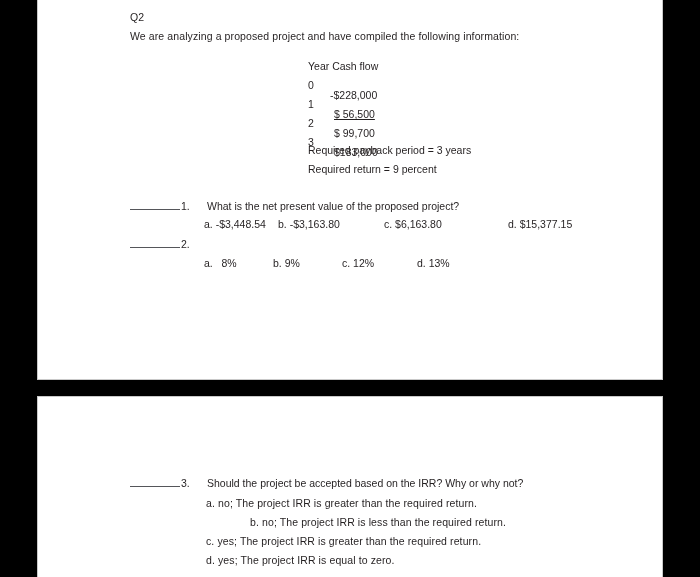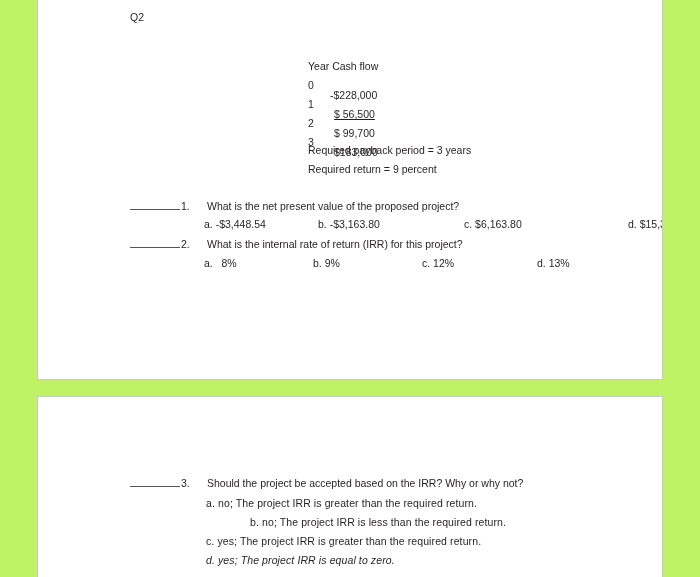--- a/index.html
+++ b/index.html
@@ -11,21 +11,21 @@
     width: 700px;
     height: 577px;
     background: #3b3a3a;
     font-family: "Liberation Sans", sans-serif;
     overflow: hidden;
     position: relative;
   }
   .viewer {
     position: absolute;
     inset: 0;
-    background: #bef264;
+    background: #000000;
   }
   .page {
     position: absolute;
     left: 38px;
     width: 624px;
     background: #ffffff;
     box-shadow: 0 0 0 1px #c9c9c9;
     overflow: hidden;
   }
   .page-1 {
@@ -76,21 +76,20 @@
     text-align: left;
     padding-left: 1px;
   }
   .q-text {
     display: inline-block;
   }
   .opt-row {
     position: absolute;
     white-space: pre;
     display: flex;
-    gap: 40px;
   }
   .opt {
     display: inline-block;
     white-space: pre;
   }
   .cf-table {
     position: absolute;
   }
   .cf-row {
     position: relative;
@@ -114,20 +113,21 @@
 </head>
 <body>
 
 <div class="viewer">
 
   <div class="page page-1">
     <div class="doc-body">
 
       <div class="line heading" style="left:92px; top:12px;">Q2</div>
 
+      <div class="line" style="left:92px; top:31px;">We are analyzing a proposed project and have compiled the following information:</div>
 
       <div class="cf-table" style="left:270px; top:50px;">
 
         <div class="cf-row">
           <span class="cf-year" style="left:0px;">Year Cash flow</span>
         </div>
 
         <div class="cf-row">
           <span class="cf-year">0</span>
           <span class="cf-amount">-$228,000</span>
@@ -162,21 +162,20 @@
       <div class="opt-row" style="left:166px; top:219px;">
         <span class="opt" style="width:74px;">a. -$3,448.54</span>
         <span class="opt" style="width:106px;">b. -$3,163.80</span>
         <span class="opt" style="width:124px;">c. $6,163.80</span>
         <span class="opt">d. $15,377.15</span>
       </div>
 
       <div class="q-row" style="left:92px; top:238px;">
         <span class="blank"></span>
         <span class="q-num">2.</span>
-        <span class="q-text">What is the internal rate of return (IRR) for this project?</span>
       </div>
 
       <div class="opt-row" style="left:166px; top:258px;">
         <span class="opt" style="width:69px;">a.   8%</span>
         <span class="opt" style="width:69px;">b. 9%</span>
         <span class="opt" style="width:75px;">c. 12%</span>
         <span class="opt">d. 13%</span>
       </div>
 
     </div>
@@ -190,18 +189,18 @@
         <span class="q-num">3.</span>
         <span class="q-text">Should the project be accepted based on the IRR? Why or why not?</span>
       </div>
 
       <div class="line" style="left:168px; top:101px;">a. no; The project IRR is greater than the required return.</div>
 
       <div class="line" style="left:168px; top:120px;padding-left:44px;">b. no; The project IRR is less than the required return.</div>
 
       <div class="line" style="left:168px; top:139px;">c. yes; The project IRR is greater than the required return.</div>
 
-      <div class="line" style="left:168px; top:158px;font-style:italic;">d. yes; The project IRR is equal to zero.</div>
+      <div class="line" style="left:168px; top:158px;">d. yes; The project IRR is equal to zero.</div>
 
     </div>
   </div>
 
 </div>
 
 </body></html>

